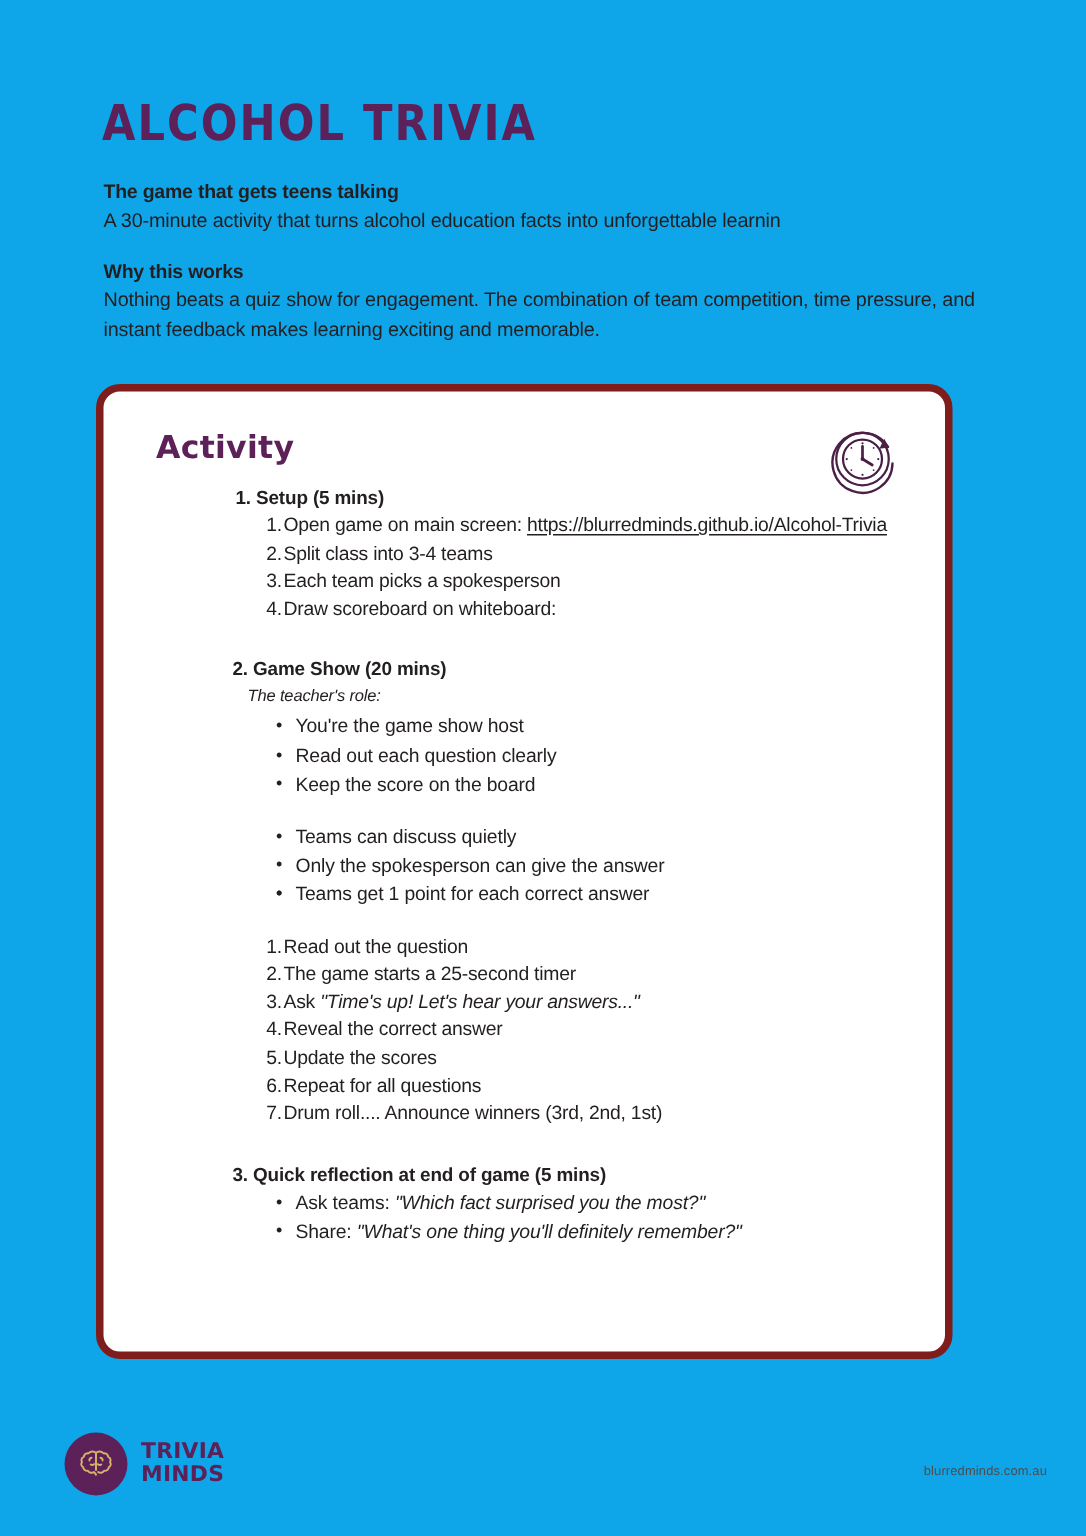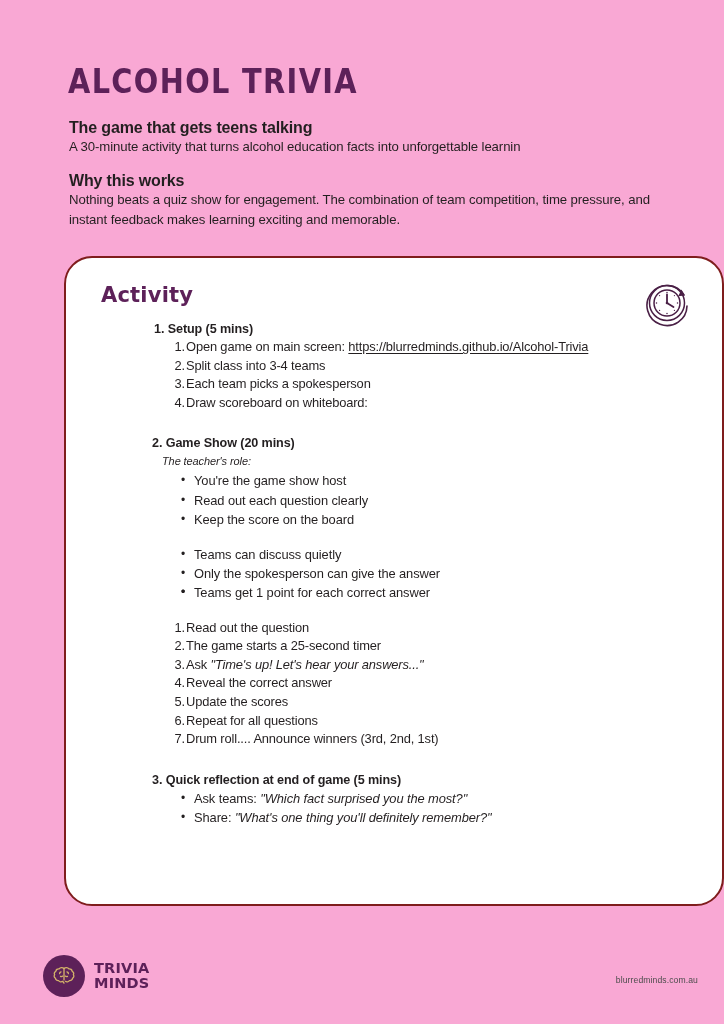--- a/index.html
+++ b/index.html
@@ -12,21 +12,21 @@
     height: 1024px;
     position: relative;
     font-family: "Liberation Sans", sans-serif;
     color: #231f20;
     overflow: hidden;
   }
 
   .page {
     position: absolute;
     inset: 0;
-    background: #f9a8d4;
+    background: #0ea5e9;
   }
 
   
   .doc-title {
     position: absolute;
     left: 68px;
     top: 62px;
     font-size: 33px;
     line-height: 40px;
     letter-spacing: 1.4px;
@@ -38,43 +38,43 @@
     transform-origin: left center;
   }
 
   .intro {
     position: absolute;
     left: 69px;
     top: 118px;
     width: 600px;
   }
   .lead-head {
-    font-size: 16px;
+    font-size: 13px;
     line-height: 19px;
     font-weight: 700;
     color: #231f20;
     letter-spacing: -0.15px;
   }
   .lead-body {
     font-size: 13.2px;
     line-height: 20px;
     color: #231f20;
     letter-spacing: -0.1px;
   }
   .spacer-14 { height: 14px; }
 
   
   .activity-card {
     position: absolute;
     left: 64px;
     top: 256px;
-    width: 660px;
+    width: 571px;
     height: 650px;
-    border: 2px solid #7f1d1d;
-    border-radius: 28px;
+    border: 5px solid #7f1d1d;
+    border-radius: 16px;
     background: #ffffff;
     box-sizing: border-box;
   }
 
   .activity-heading {
     position: absolute;
     left: 35px;
     top: 24px;
     font-size: 21px;
     line-height: 26px;

